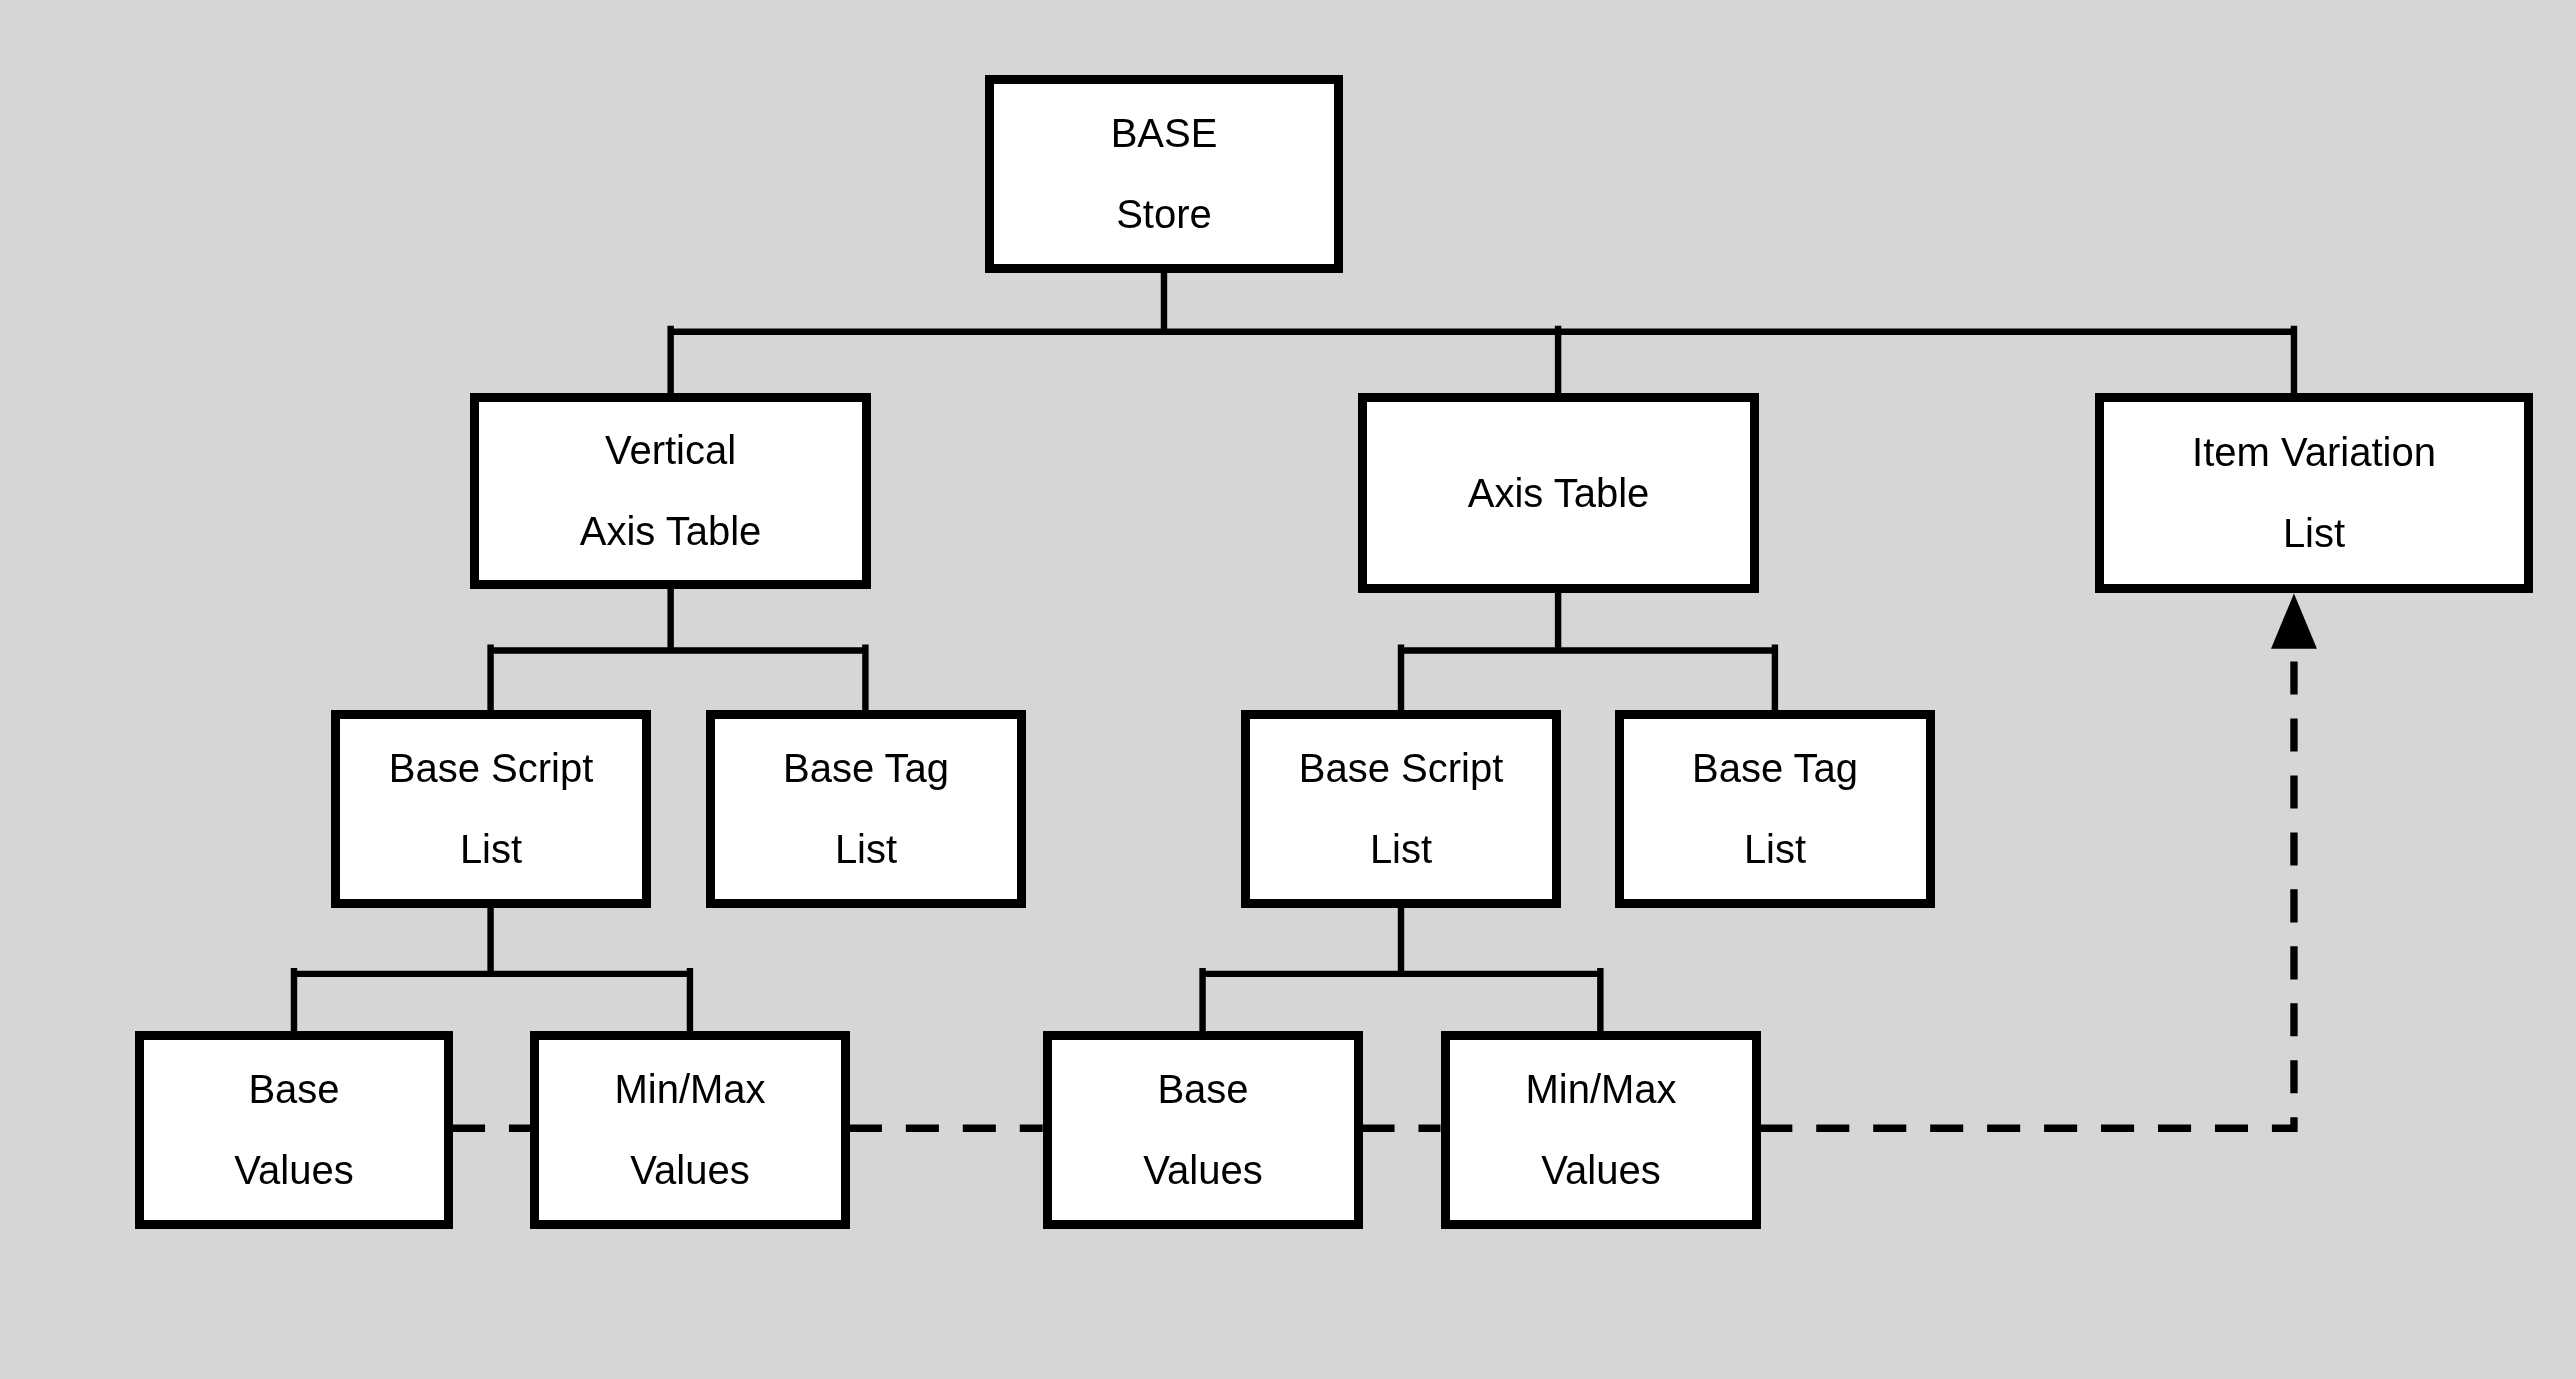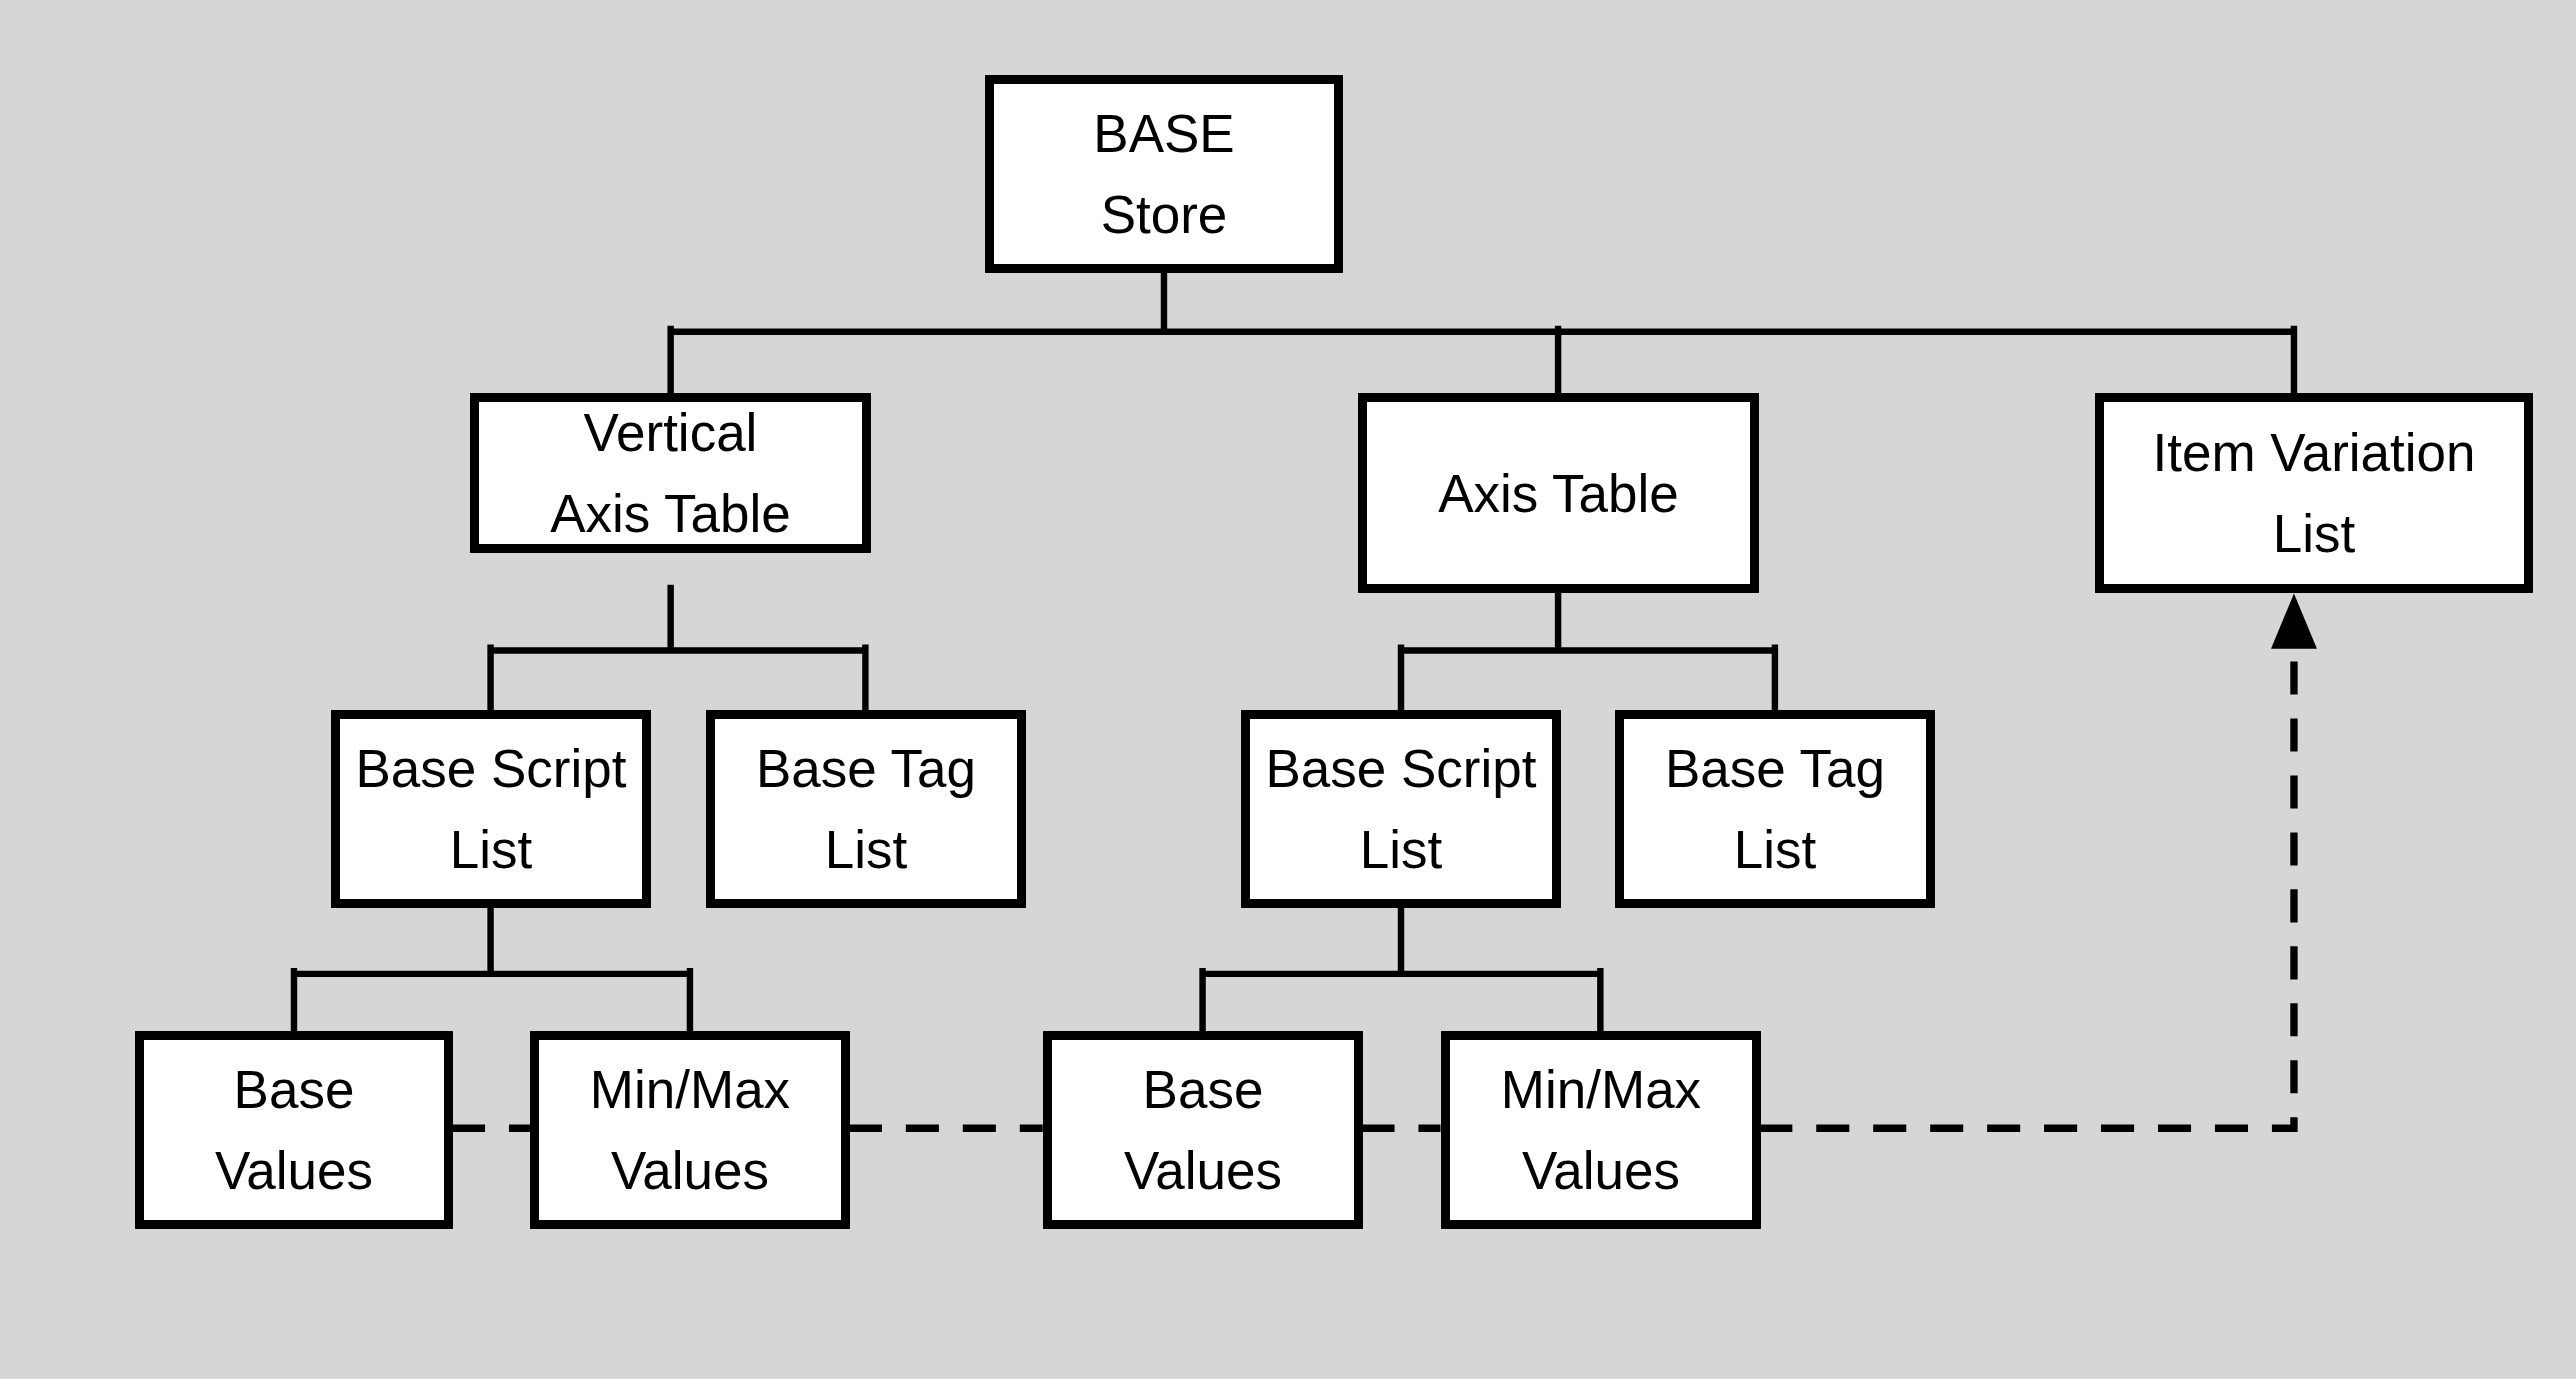--- a/index.html
+++ b/index.html
@@ -29,21 +29,21 @@
     position: absolute;
     box-sizing: border-box;
     background: #ffffff;
     border: 9.2px solid #000000;
     color: #000000;
     display: flex;
     flex-direction: column;
     align-items: center;
     justify-content: center;
     text-align: center;
-    font-size: 53px;
+    font-size: 40px;
     line-height: 81px;
     white-space: nowrap;
   }
   .node span { display: block; }
 </style>
 </head>
 <body>
 
 <div class="canvas">
 
@@ -77,21 +77,21 @@
              M1915 1228 L2497 1228 L2497 712" fill="none" stroke="#000000" stroke-width="8" stroke-dasharray="36 26"></path>
 
     <polygon points="2497,646 2472,706 2522,706" fill="#000000"></polygon>
   </svg>
 
   <div class="node" style="left:985px; top:75px; width:358px; height:198px;">
     <span>BASE</span>
     <span>Store</span>
   </div>
 
-  <div class="node" style="left:470px; top:393px; width:401px; height:160px;">
+  <div class="node" style="left:470px; top:393px; width:401px; height:196px;">
     <span>Vertical</span>
     <span>Axis Table</span>
   </div>
 
   <div class="node" style="left:1358px; top:393px; width:401px; height:200px;">
     <span>Axis Table</span>
   </div>
 
   <div class="node" style="left:2095px; top:393px; width:438px; height:200px;">
     <span>Item Variation</span>

